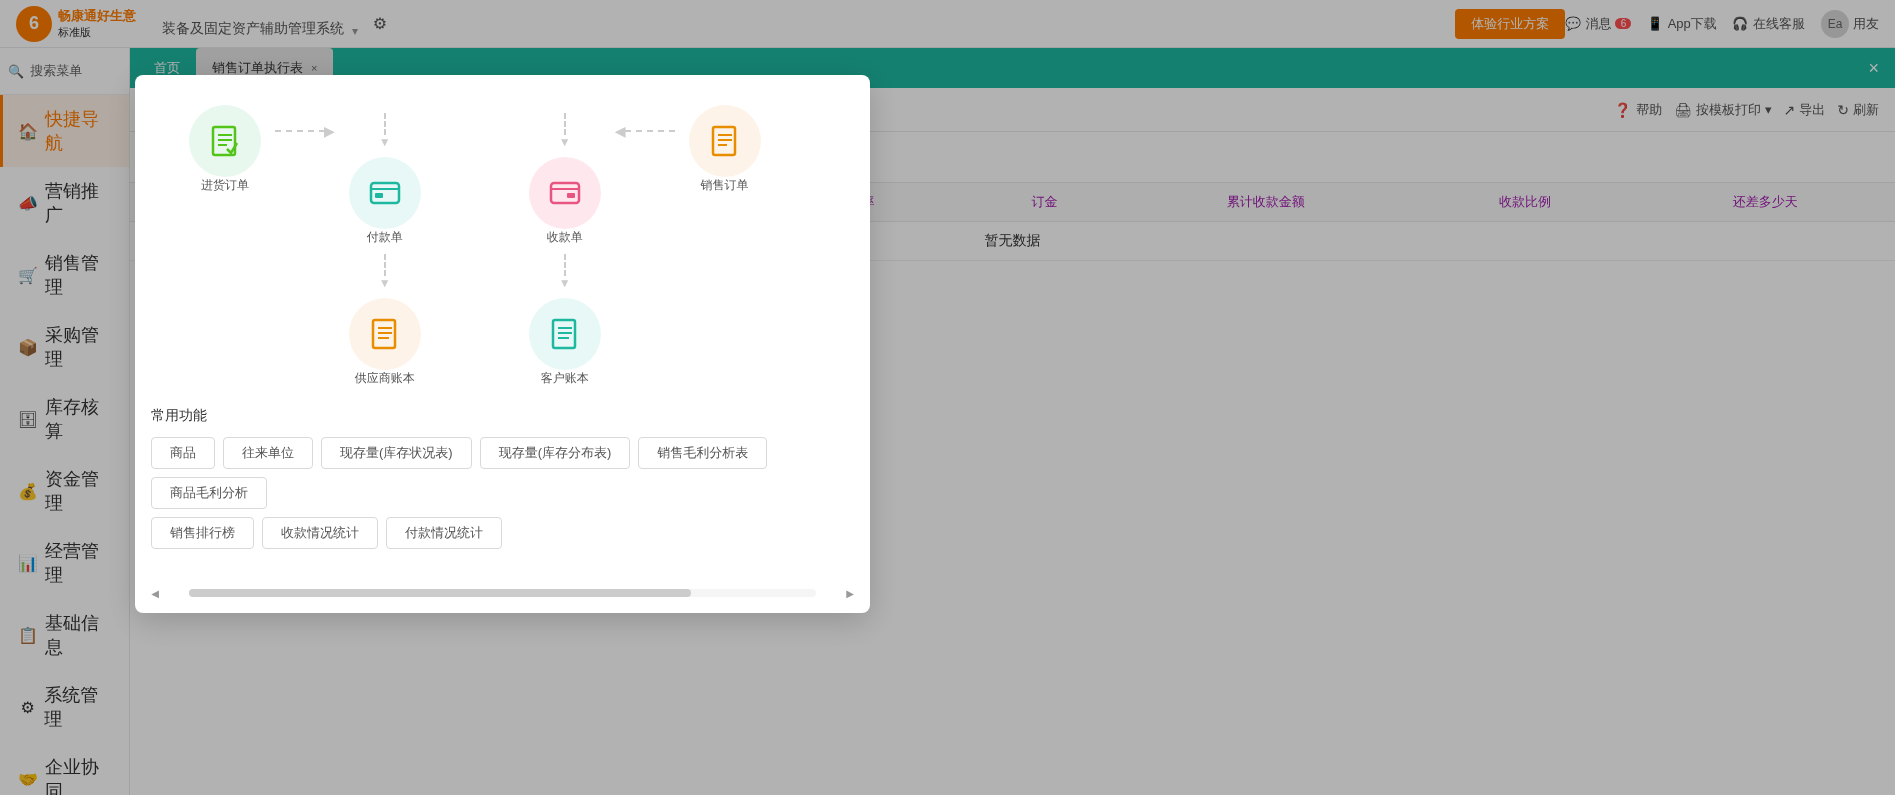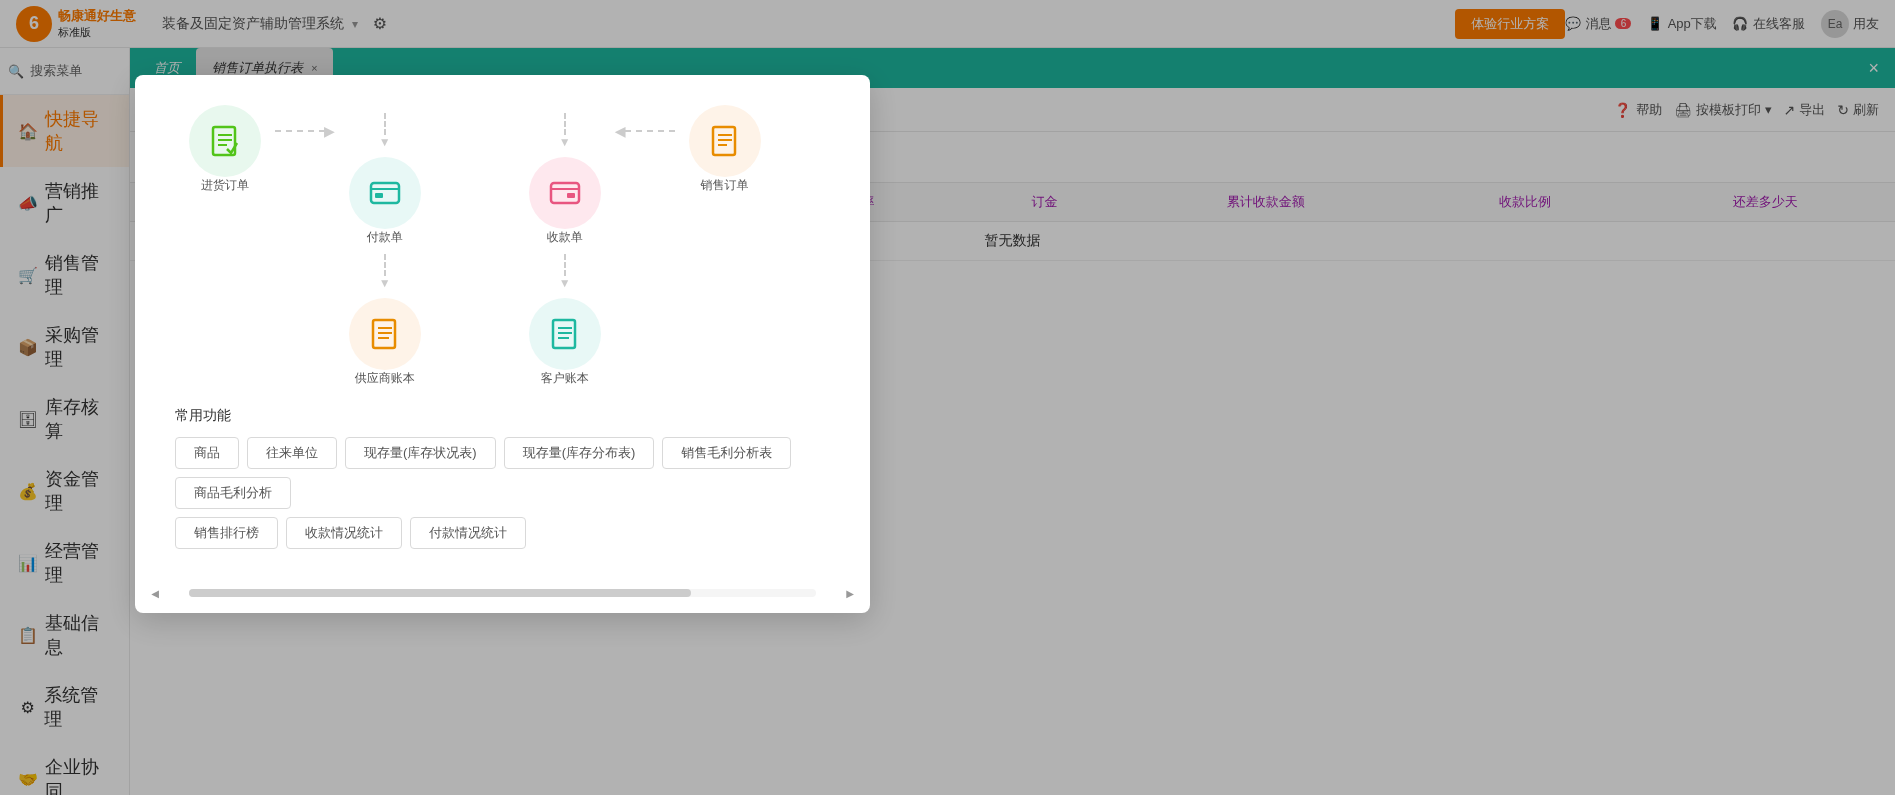--- a/index.html
+++ b/index.html
@@ -10,33 +10,33 @@
     .top-bar { height: 48px; background: #fff; display: flex; align-items: center; padding: 0 16px; border-bottom: 1px solid #e8e8e8; flex-shrink: 0; }
     .main-area { display: flex; flex: 1; overflow: hidden; }
     .sidebar { width: 130px; background: #fff; border-right: 1px solid #e8e8e8; flex-shrink: 0; display: flex; flex-direction: column; }
     .content-area { flex: 1; display: flex; flex-direction: column; background: #f0f2f5; overflow: hidden; }
 
     
     .logo-area { display: flex; align-items: center; gap: 6px; width: 130px; flex-shrink: 0; }
     .logo-icon { width: 36px; height: 36px; background: #ff7c00; border-radius: 50%; display: flex; align-items: center; justify-content: center; color: #fff; font-size: 18px; font-weight: bold; }
     .logo-text { font-size: 11px; color: #333; line-height: 1.3; }
     .logo-text .main { font-size: 13px; font-weight: bold; color: #ff7c00; }
-    .system-title { font-size: 14px; color: #333; margin-left: 16px; flex: 1; display: flex; align-items: center; gap: 8px; }
+    .system-title { font-size: 14px; color: #333; margin-left: 16px; flex: 1; display: flex; align-items: flex-end; gap: 8px; }
     .system-title span { color: #555; }
     .system-title .dropdown-btn { cursor: pointer; color: #999; font-size: 12px; }
     .settings-icon { width: 28px; height: 28px; display: flex; align-items: center; justify-content: center; cursor: pointer; color: #666; font-size: 16px; }
     .experience-btn { background: #ff7c00; color: #fff; border: none; padding: 6px 16px; border-radius: 4px; cursor: pointer; font-size: 13px; margin-left: 8px; }
     .top-right { display: flex; align-items: center; gap: 16px; margin-left: auto; }
     .top-right-item { display: flex; align-items: center; gap: 4px; cursor: pointer; color: #555; font-size: 13px; }
     .badge { background: #ff4d4f; color: #fff; border-radius: 10px; font-size: 10px; padding: 0 5px; min-width: 16px; text-align: center; }
     .user-avatar { width: 28px; height: 28px; border-radius: 50%; background: #d9d9d9; display: flex; align-items: center; justify-content: center; font-size: 12px; color: #666; }
 
     
     .tab-bar { height: 40px; background: #1eb8a0; display: flex; align-items: center; padding: 0 8px; gap: 0; flex-shrink: 0; }
-    .tab-item { height: 40px; display: flex; align-items: center; padding: 0 16px; cursor: pointer; font-size: 13px; color: #fff; position: relative; font-style: italic; }
+    .tab-item { height: 40px; display: flex; align-items: center; padding: 0 16px; cursor: pointer; font-size: 13px; color: #fff; position: relative; }
     .tab-item.home { background: transparent; }
     .tab-item.active { background: #e5e5e5; color: #333; border-radius: 4px 4px 0 0; }
     .tab-close { margin-left: 8px; font-size: 11px; cursor: pointer; color: #666; }
     .tab-bar-close { margin-left: auto; color: #fff; cursor: pointer; font-size: 18px; padding: 0 8px; }
 
     
     .sidebar-search { padding: 10px 8px; border-bottom: 1px solid #f0f0f0; }
     .sidebar-search-btn { display: flex; align-items: center; gap: 6px; color: #666; font-size: 13px; cursor: pointer; padding: 4px 0; }
     .sidebar-nav { flex: 1; overflow-y: auto; }
     .sidebar-item { display: flex; align-items: center; gap: 8px; padding: 12px 16px; cursor: pointer; color: #333; font-size: 13px; border-left: 3px solid transparent; }
@@ -77,21 +77,21 @@
     .flow-circle.green { background: #e8f8ee; color: #52c41a; }
     .flow-circle.red { background: #fde8e8; color: #e85555; }
     .flow-circle.purple { background: #ede8f8; color: #8c6cd6; }
     .flow-circle.orange { background: #fef3e8; color: #e88c00; }
     .flow-circle.teal { background: #e8f8f6; color: #1eb8a0; }
     .flow-circle.pink { background: #fee8ee; color: #e85580; }
     .flow-label { font-size: 12px; color: #555; text-align: center; }
     .flow-col { display: flex; flex-direction: column; align-items: center; }
 
     
-    .common-functions { padding: 0 40px 20px; }
+    .common-functions { padding: 0 16px 20px; }
     .common-title { font-size: 14px; color: #333; font-weight: 500; margin-bottom: 12px; }
     .func-buttons { display: flex; flex-wrap: wrap; gap: 8px; margin-bottom: 8px; }
     .func-btn { border: 1px solid #d9d9d9; border-radius: 4px; padding: 6px 18px; font-size: 13px; color: #555; background: #fff; cursor: pointer; white-space: nowrap; }
 
     
     .modal-scrollbar { height: 8px; background: #f5f5f5; margin: 8px 20px; border-radius: 4px; position: relative; }
     .modal-scrollbar-thumb { height: 8px; background: #ccc; border-radius: 4px; width: 80%; }
     .scroll-arrow { width: 16px; height: 16px; display: flex; align-items: center; justify-content: center; cursor: pointer; color: #999; font-size: 10px; }
   </style>
 </head>

